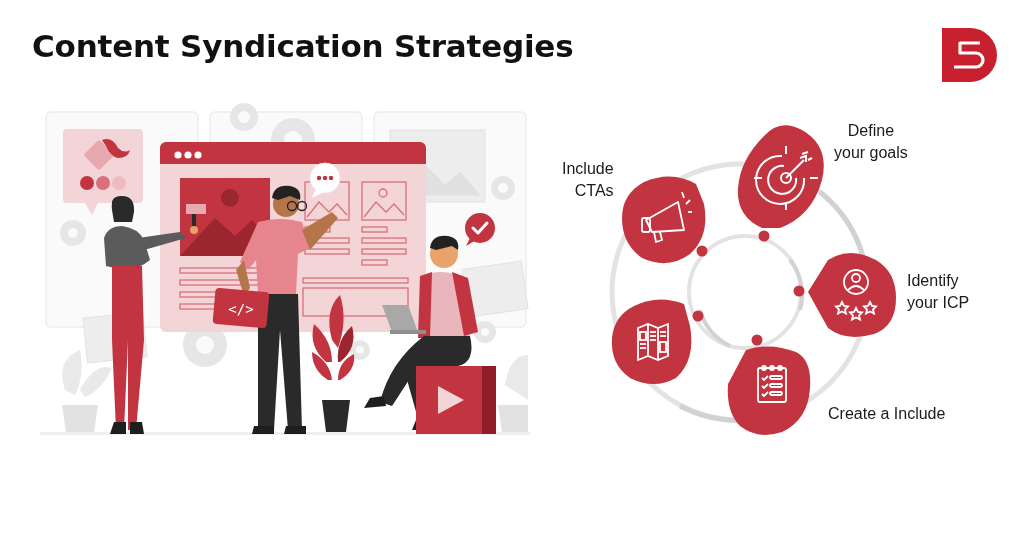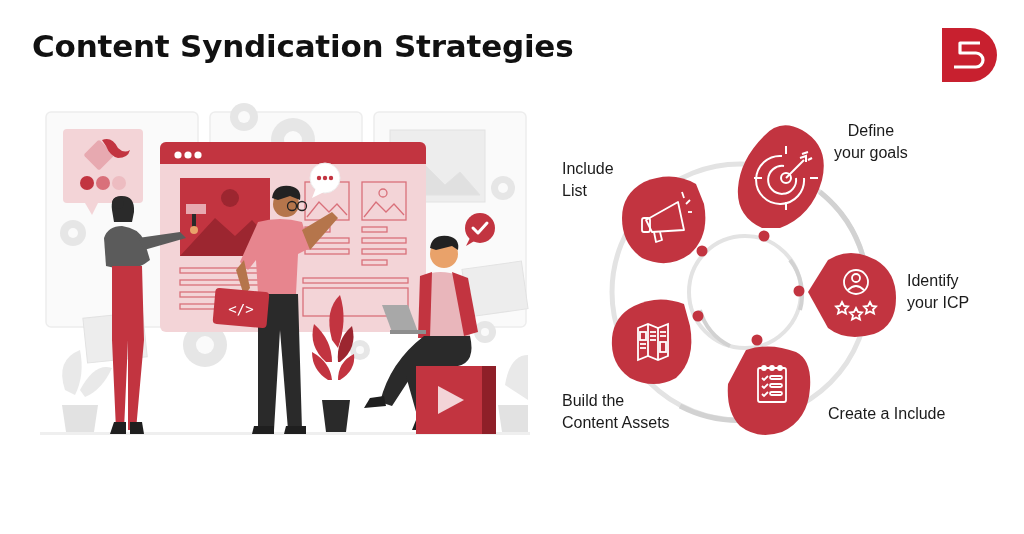--- a/index.html
+++ b/index.html
@@ -287,21 +287,17 @@
     <span>Define</span>
     <span>your goals</span>
   </div>
   <div class="step-label" style="left:357px;top:150px;">
     <span>Identify</span>
     <span>your ICP</span>
   </div>
   <div class="step-label" style="left:278px;top:283px;">
     <span>Create a Include</span>
   </div>
-  <div class="step-label" style="left:12px;top:270px;">
-    <span>Build the</span>
-    <span>Content Assets</span>
-  </div>
-  <div class="step-label" style="left:12px;top:38px;">
+  <div class="step-label" style="left:12px;top:38px;text-align:right;">
     <span>Include</span>
-    <span>List</span>
+    <span>CTAs</span>
   </div>
 </div>
 
 </body></html>

